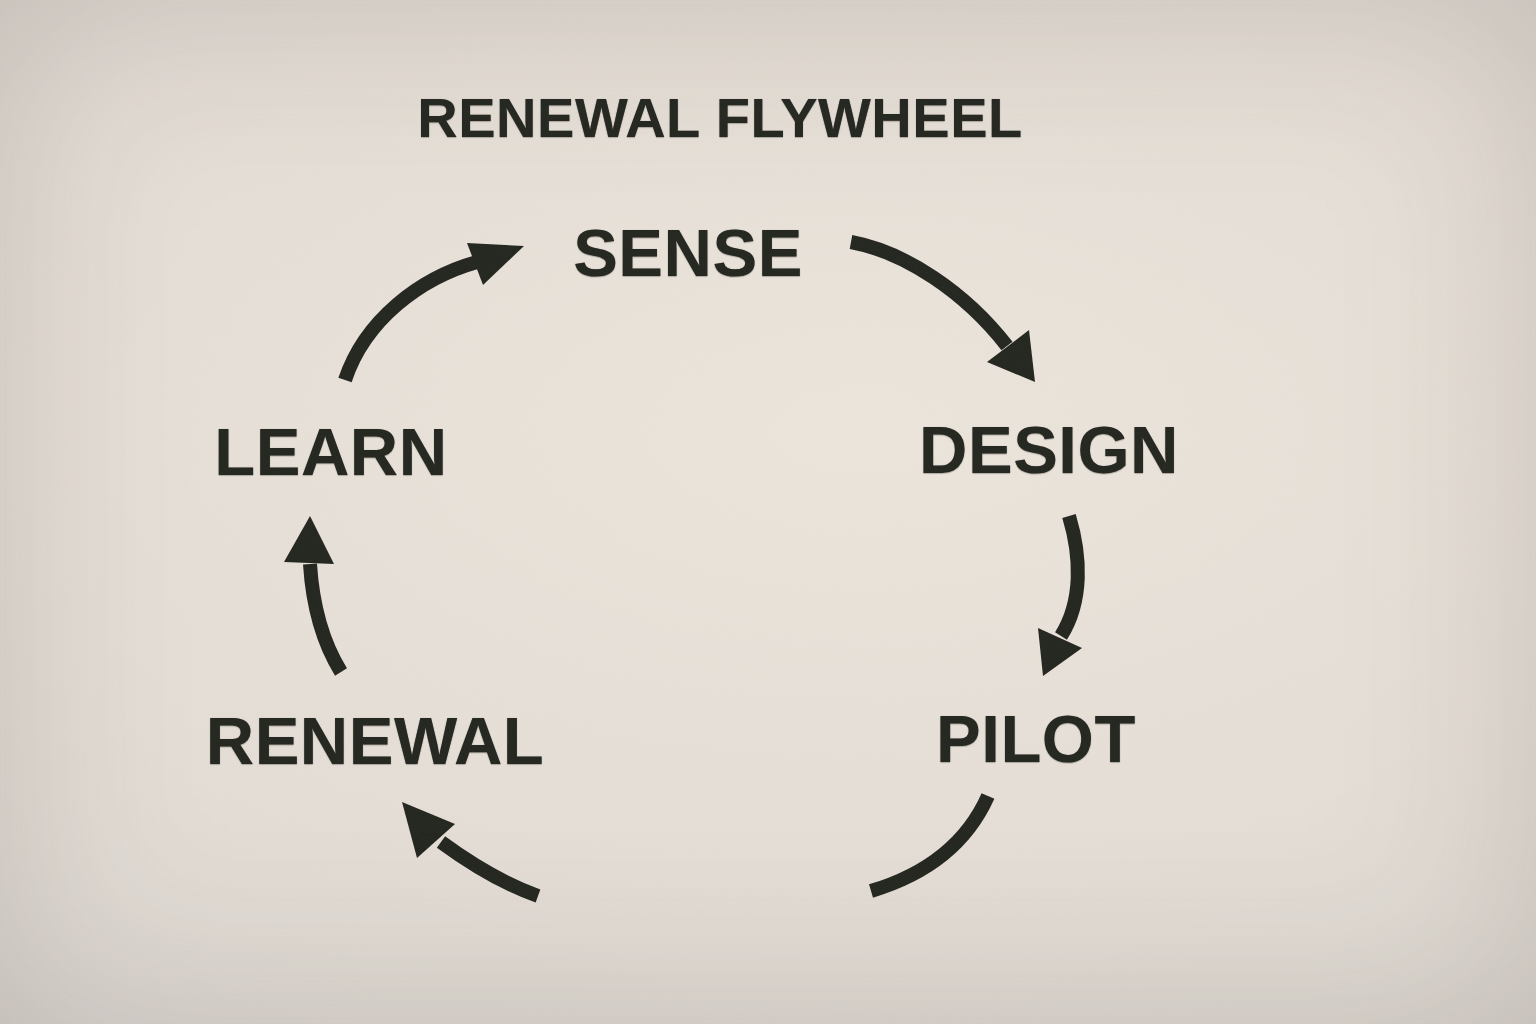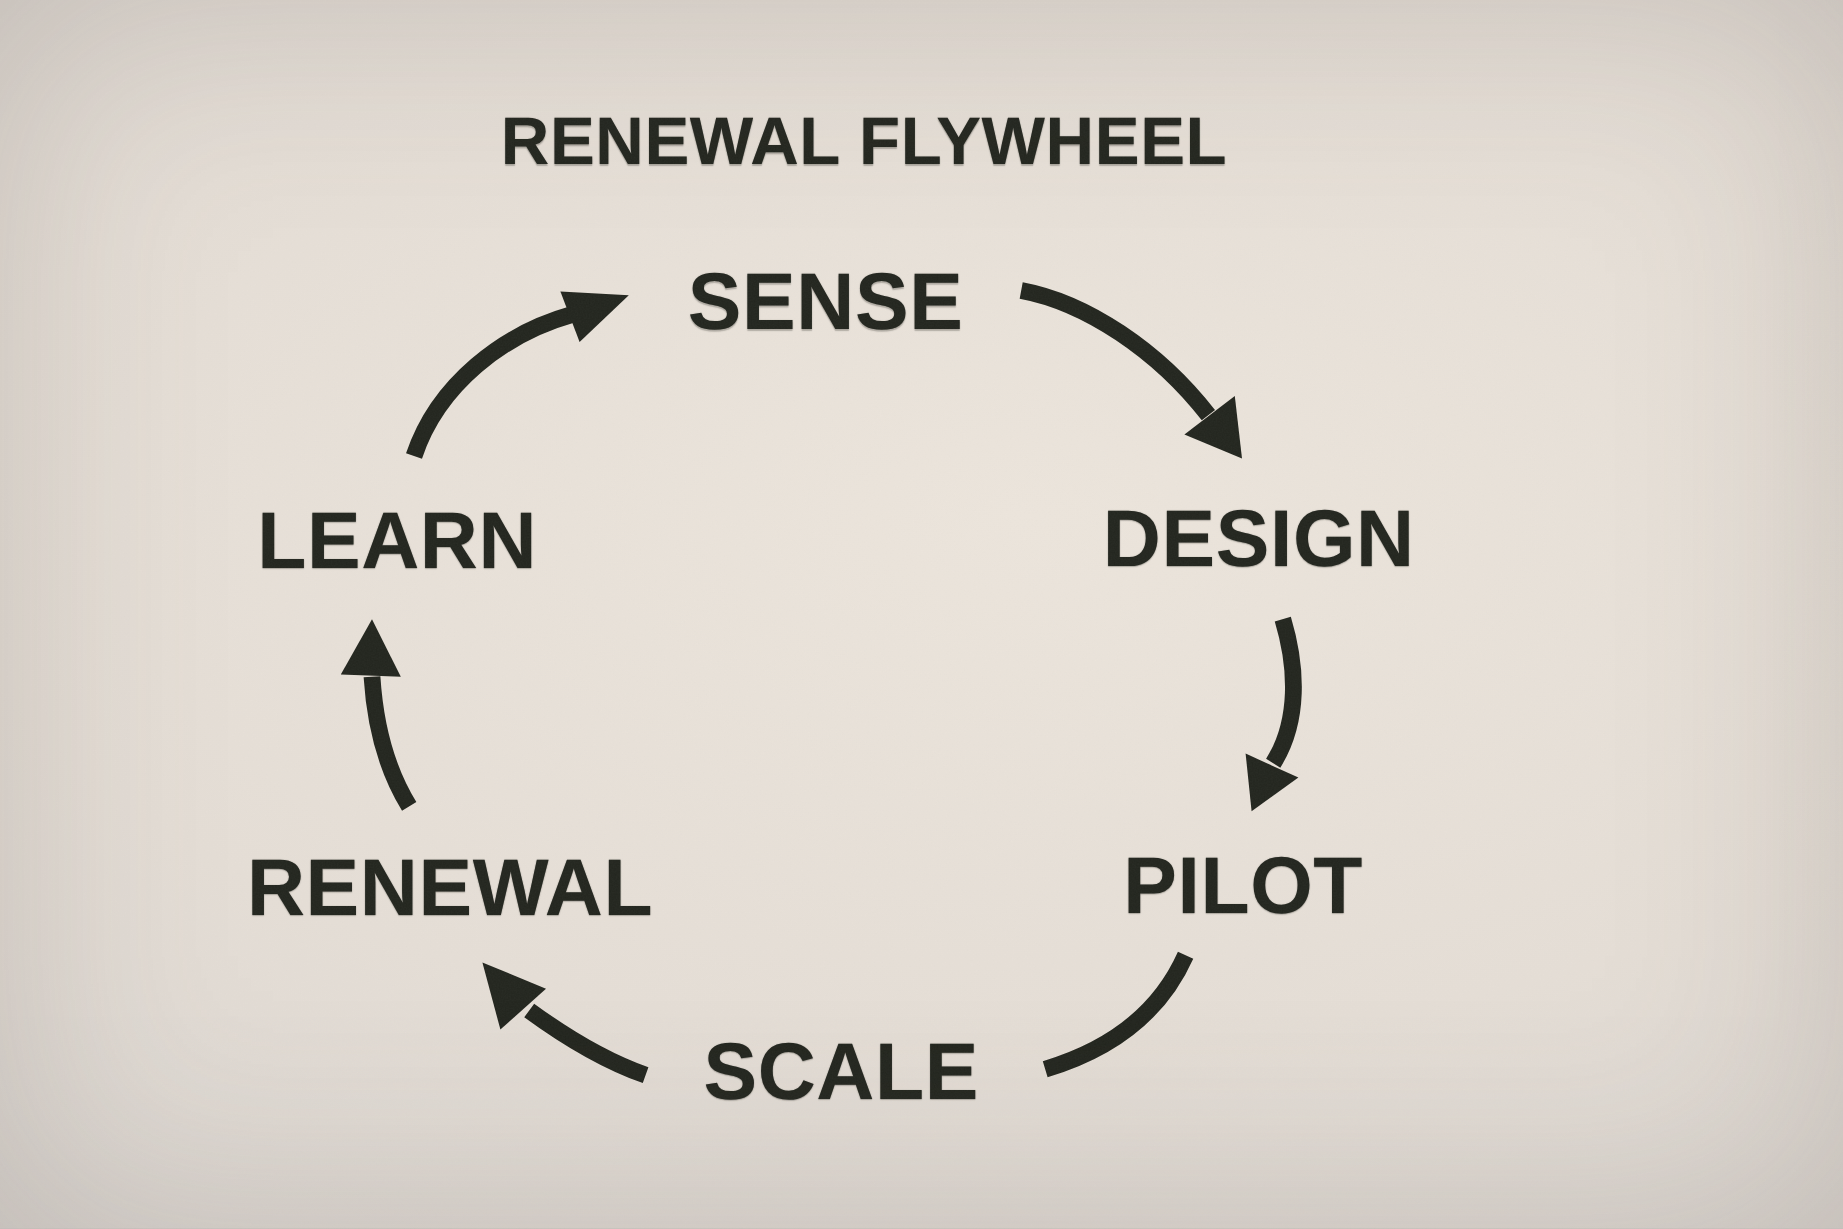--- a/index.html
+++ b/index.html
@@ -96,21 +96,20 @@
         <path d="M310 516 L334 564 L284 562 Z"></path>
       </g>
     </g>
   </svg>
 
   <div class="word title">RENEWAL FLYWHEEL</div>
 
   <div class="word node node-sense">SENSE</div>
   <div class="word node node-design">DESIGN</div>
   <div class="word node node-pilot">PILOT</div>
-  <div class="word node node-scale">SCALE</div>
   <div class="word node node-measure">RENEWAL</div>
   <div class="word node node-learn">LEARN</div>
 
   <svg class="grain" viewBox="0 0 1536 1024" width="1536" height="1024" aria-hidden="true">
     <defs>
       <filter id="paperNoise" x="0" y="0" width="100%" height="100%">
         <feTurbulence type="fractalNoise" baseFrequency="0.8" numOctaves="2" seed="7" stitchTiles="stitch" result="n"></feTurbulence>
         <feColorMatrix in="n" type="matrix" values="0 0 0 0 0.55  0 0 0 0 0.52  0 0 0 0 0.48  0 0 0 0.22 0"></feColorMatrix>
       </filter>
     </defs>

